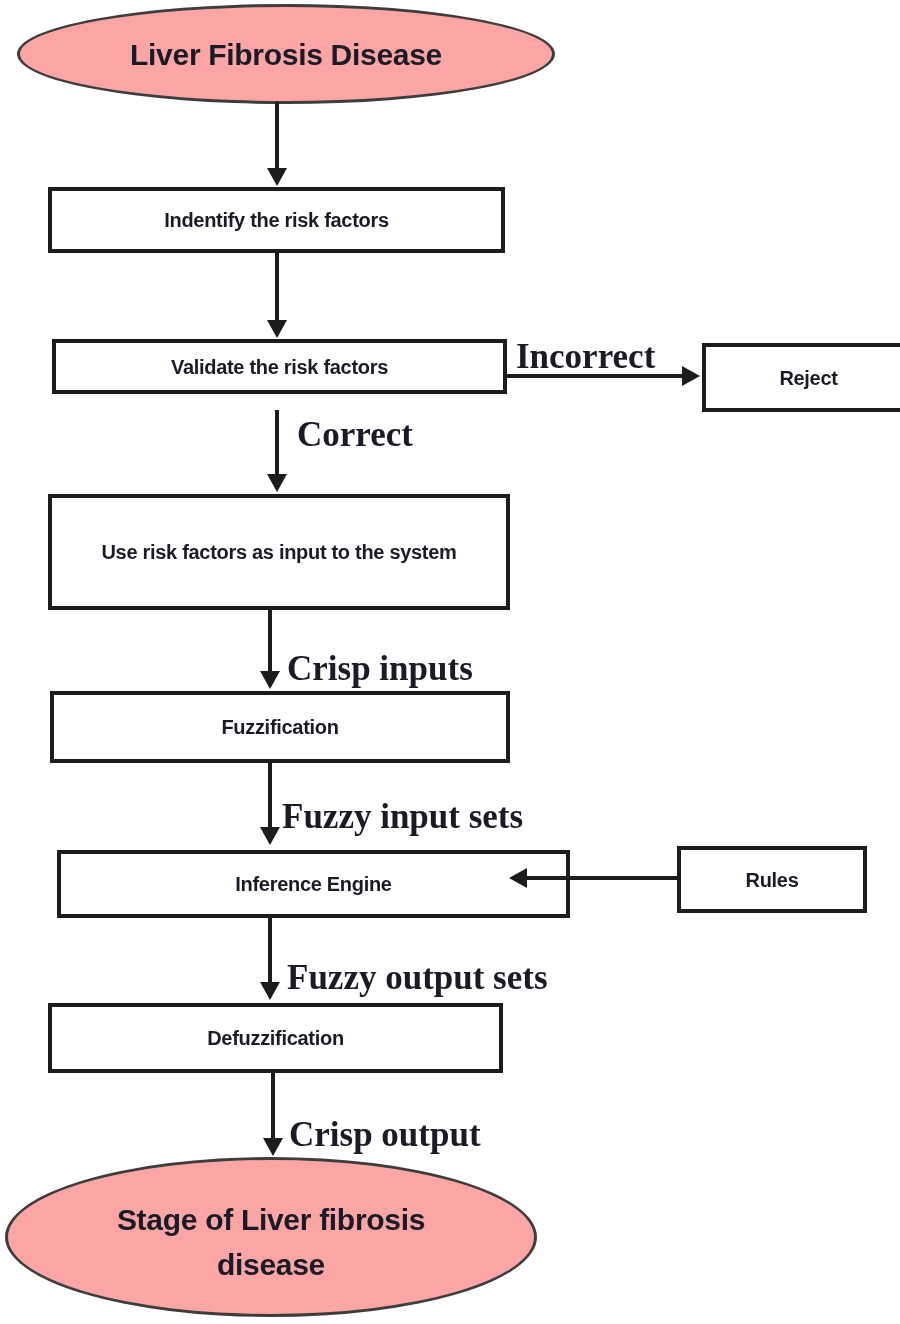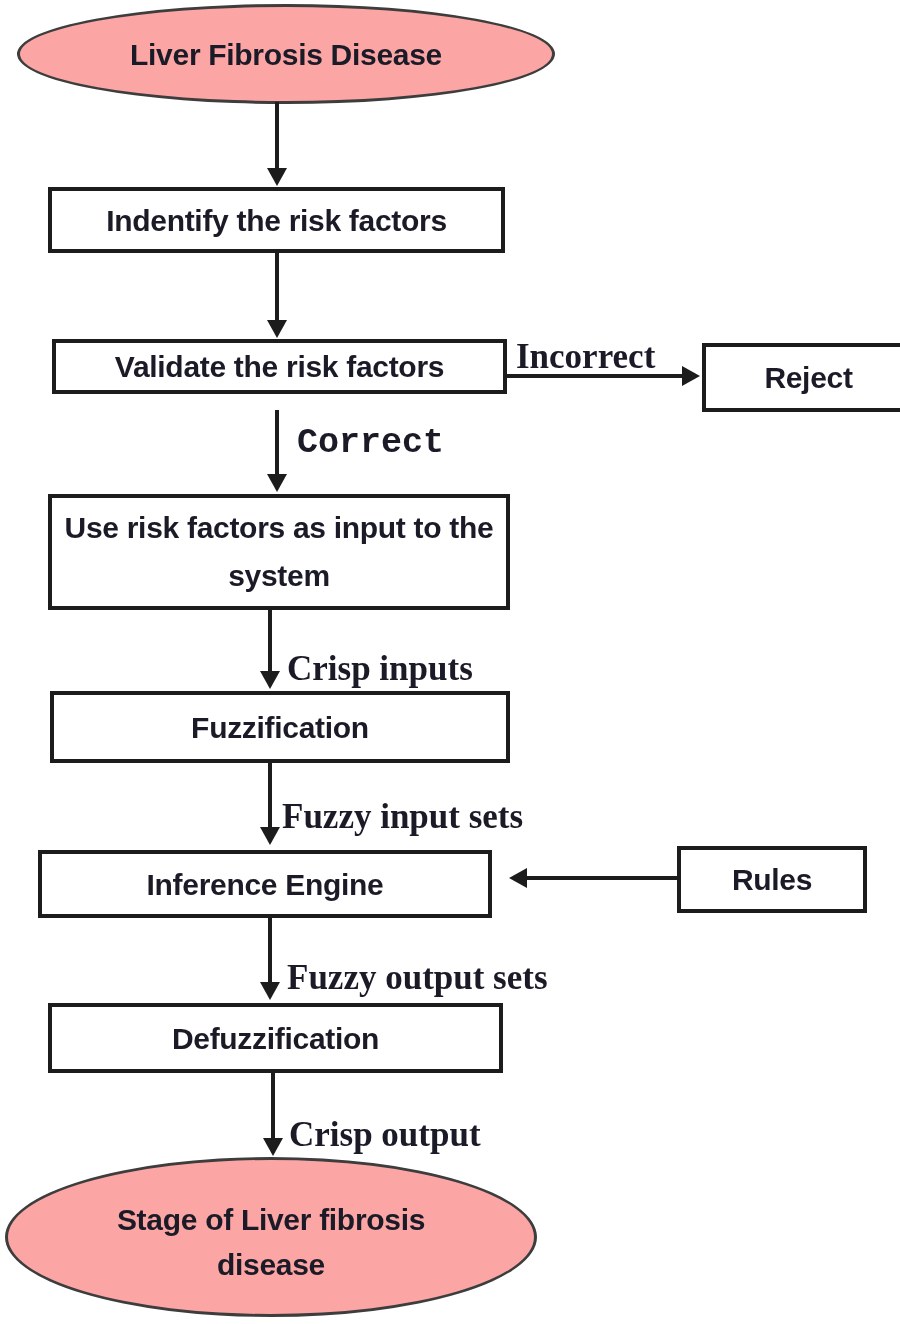--- a/index.html
+++ b/index.html
@@ -17,21 +17,21 @@
     overflow:hidden;
   }
   .canvas{position:absolute;inset:0;}
   .box{
     position:absolute;
     box-sizing:border-box;
     background:#fff;
     border:4px solid var(--line);
     display:flex;align-items:center;justify-content:center;
     text-align:center;
-    font-weight:700;font-size:30px;color:var(--text);
+    font-weight:700;font-size:20px;color:var(--text);
     letter-spacing:-0.3px;
     line-height:1.5;
   }
   .ellipse{
     position:absolute;
     box-sizing:border-box;
     background:#fca5a5;
     border:3px solid var(--ellipse-border);
     border-radius:50%;
     display:flex;align-items:center;justify-content:center;
@@ -89,41 +89,41 @@
     <div class="inner">Validate the risk factors</div>
   </div>
 
   <div class="edge-label" style="left:516px;top:339px;">Incorrect</div>
   <div class="hline" style="left:507px;top:374px;width:177px;"></div>
   <div class="tri-right" style="left:682px;top:366px;"></div>
   <div class="box" style="left:702px;top:343px;width:213px;height:69px;">
     <div class="inner">Reject</div>
   </div>
 
-  <div class="edge-label" style="left:297px;top:426px;font-family:Liberation Mono, monospace;">Correct</div>
+  <div class="edge-label" style="left:297px;top:417px;">Correct</div>
   <div class="vline" style="left:275px;top:410px;height:64px;"></div>
   <div class="tri-down" style="left:267px;top:474px;"></div>
 
   <div class="box" style="left:48px;top:494px;width:462px;height:116px;line-height:1.6;">
     <div class="inner" style="max-width:440px;">Use risk factors as input to the system</div>
   </div>
 
   <div class="vline" style="left:268px;top:610px;height:61px;"></div>
   <div class="tri-down" style="left:260px;top:671px;"></div>
   <div class="edge-label" style="left:287px;top:651px;">Crisp inputs</div>
 
   <div class="box" style="left:50px;top:691px;width:460px;height:72px;">
     <div class="inner">Fuzzification</div>
   </div>
 
   <div class="vline" style="left:268px;top:763px;height:64px;"></div>
   <div class="tri-down" style="left:260px;top:827px;"></div>
   <div class="edge-label" style="left:282px;top:799px;">Fuzzy input sets</div>
 
-  <div class="box" style="left:38px;top:850px;width:454px;height:68px;">
+  <div class="box" style="left:57px;top:850px;width:513px;height:68px;">
     <div class="inner">Inference Engine</div>
   </div>
 
   <div class="box" style="left:677px;top:846px;width:190px;height:67px;">
     <div class="inner">Rules</div>
   </div>
   <div class="hline" style="left:527px;top:876px;width:150px;"></div>
   <div class="tri-left" style="left:509px;top:868px;"></div>
 
   <div class="vline" style="left:268px;top:918px;height:64px;"></div>

